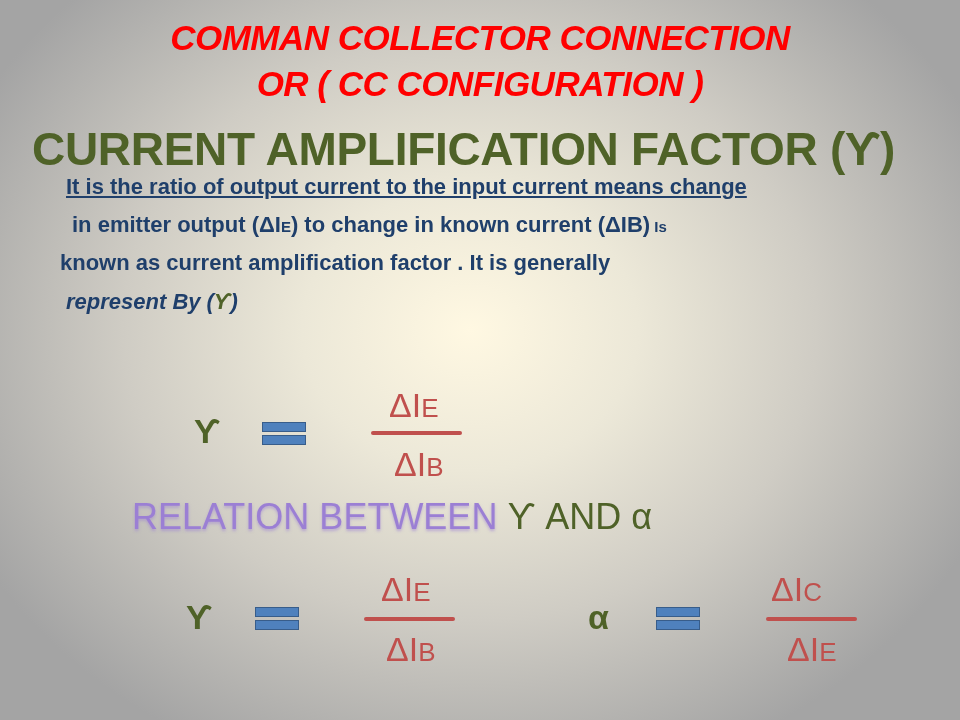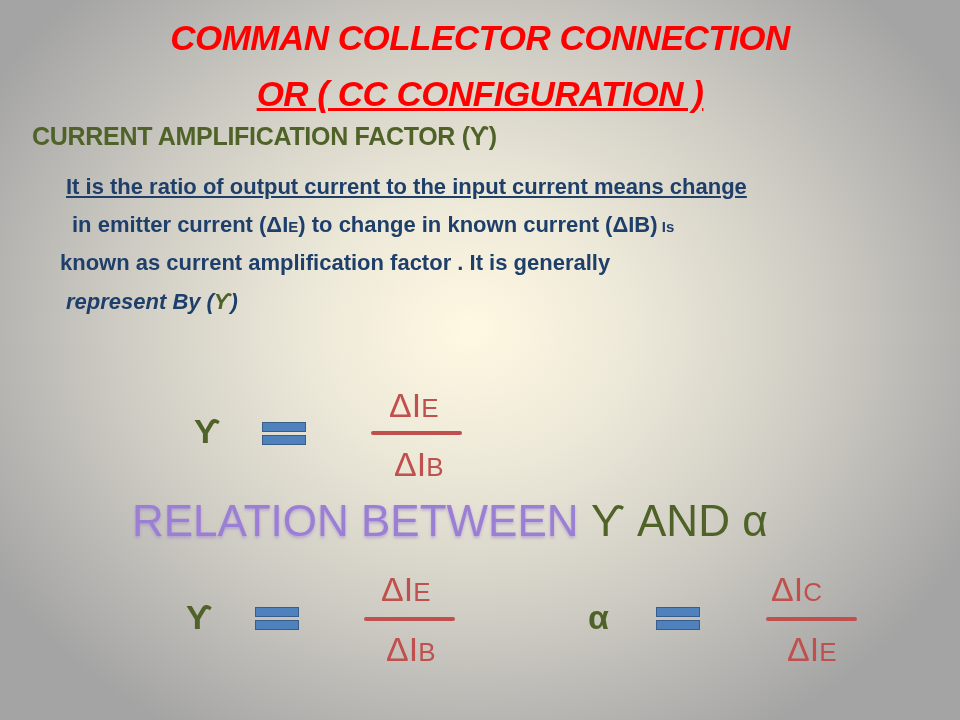--- a/index.html
+++ b/index.html
@@ -7,54 +7,54 @@
     width: 960px; height: 720px; overflow: hidden; position: relative;
     background: radial-gradient(ellipse 560px 470px at 470px 330px, #fff8e2 0%, #ece8d8 30%, #cfccc4 62%, #a4a4a4 100%);
     font-family: "Liberation Sans", sans-serif;
   }
   .abs { position: absolute; white-space: nowrap; }
   .title {
     color: #ff0000; font-weight: bold; font-style: italic; font-size: 35px;
     left: 0; width: 960px; text-align: center; letter-spacing: -0.5px;
   }
   .heading {
-    color: #4f6228; font-weight: bold; font-size: 25px; left: 32px; top: 122px; letter-spacing: -0.3px;
+    color: #4f6228; font-weight: bold; font-size: 46px; left: 32px; top: 122px; letter-spacing: -0.3px;
   }
   .para {
     color: #1f3f6b; font-weight: bold; font-size: 22px; line-height: 38px;
   }
   .para .sub { font-size: 15px; }
   .para .gamma { color: #4f6228; }
   .green { color: #4f6228; font-weight: bold; }
   .red { color: #c0504d; font-weight: normal; }
   .eq-sym { font-size: 34px; }
   .frac-num, .frac-den { font-size: 34px; }
   .frac-num .s, .frac-den .s { font-size: 26px; }
   .frac-line { position: absolute; height: 4px; background: #c0504d; border-radius: 2px; }
   .equals { position: absolute; width: 44px; height: 24px; }
   .equals .bar { position: absolute; left: 0; width: 44px; height: 10px; background: #4f81bd; border: 1px solid #385d8a; box-sizing: border-box; }
   .equals .bar.top { top: 0; }
   .equals .bar.bot { top: 13px; }
   .relation {
-    font-size: 44px; left: 132px; top: 496px;
+    font-size: 36px; left: 132px; top: 496px;
   }
   .relation .purple { color: #9b7fd4; text-shadow: 0 2px 3px rgba(155,127,212,0.55); }
   .relation .green { font-weight: normal; }
 </style>
 </head>
 <body>
 
 <div class="abs title" style="top:18px;">COMMAN COLLECTOR CONNECTION</div>
-<div class="abs title" style="top:74px;text-decoration:underline;">OR ( CC CONFIGURATION )</div>
+<div class="abs title" style="top:64px;">OR ( CC CONFIGURATION )</div>
 
 <div class="abs heading">CURRENT AMPLIFICATION FACTOR (ϒ)</div>
 
 <div class="abs para" style="left:66px; top:168px;text-decoration:underline;">It is the ratio of output current to the input current means change</div>
 <div class="abs para" style="left:72px; top:206px;">
-  <span>in emitter current (ΔI</span><span class="sub">E</span><span>) to change in known current (ΔIB)</span><span class="sub"> Is</span>
+  <span>in emitter output (ΔI</span><span class="sub">E</span><span>) to change in known current (ΔIB)</span><span class="sub"> Is</span>
 </div>
 <div class="abs para" style="left:60px; top:244px;">known as current amplification factor . It is generally</div>
 <div class="abs para" style="left:66px; top:283px;font-style:italic;">
   <span>represent By (</span><span class="gamma">ϒ</span><span>)</span>
 </div>
 
 <div>
   <div class="abs green eq-sym" style="left:194px; top:412px;">ϒ</div>
   <div class="equals" style="left:262px; top:422px;">
       <div class="bar top"></div>

